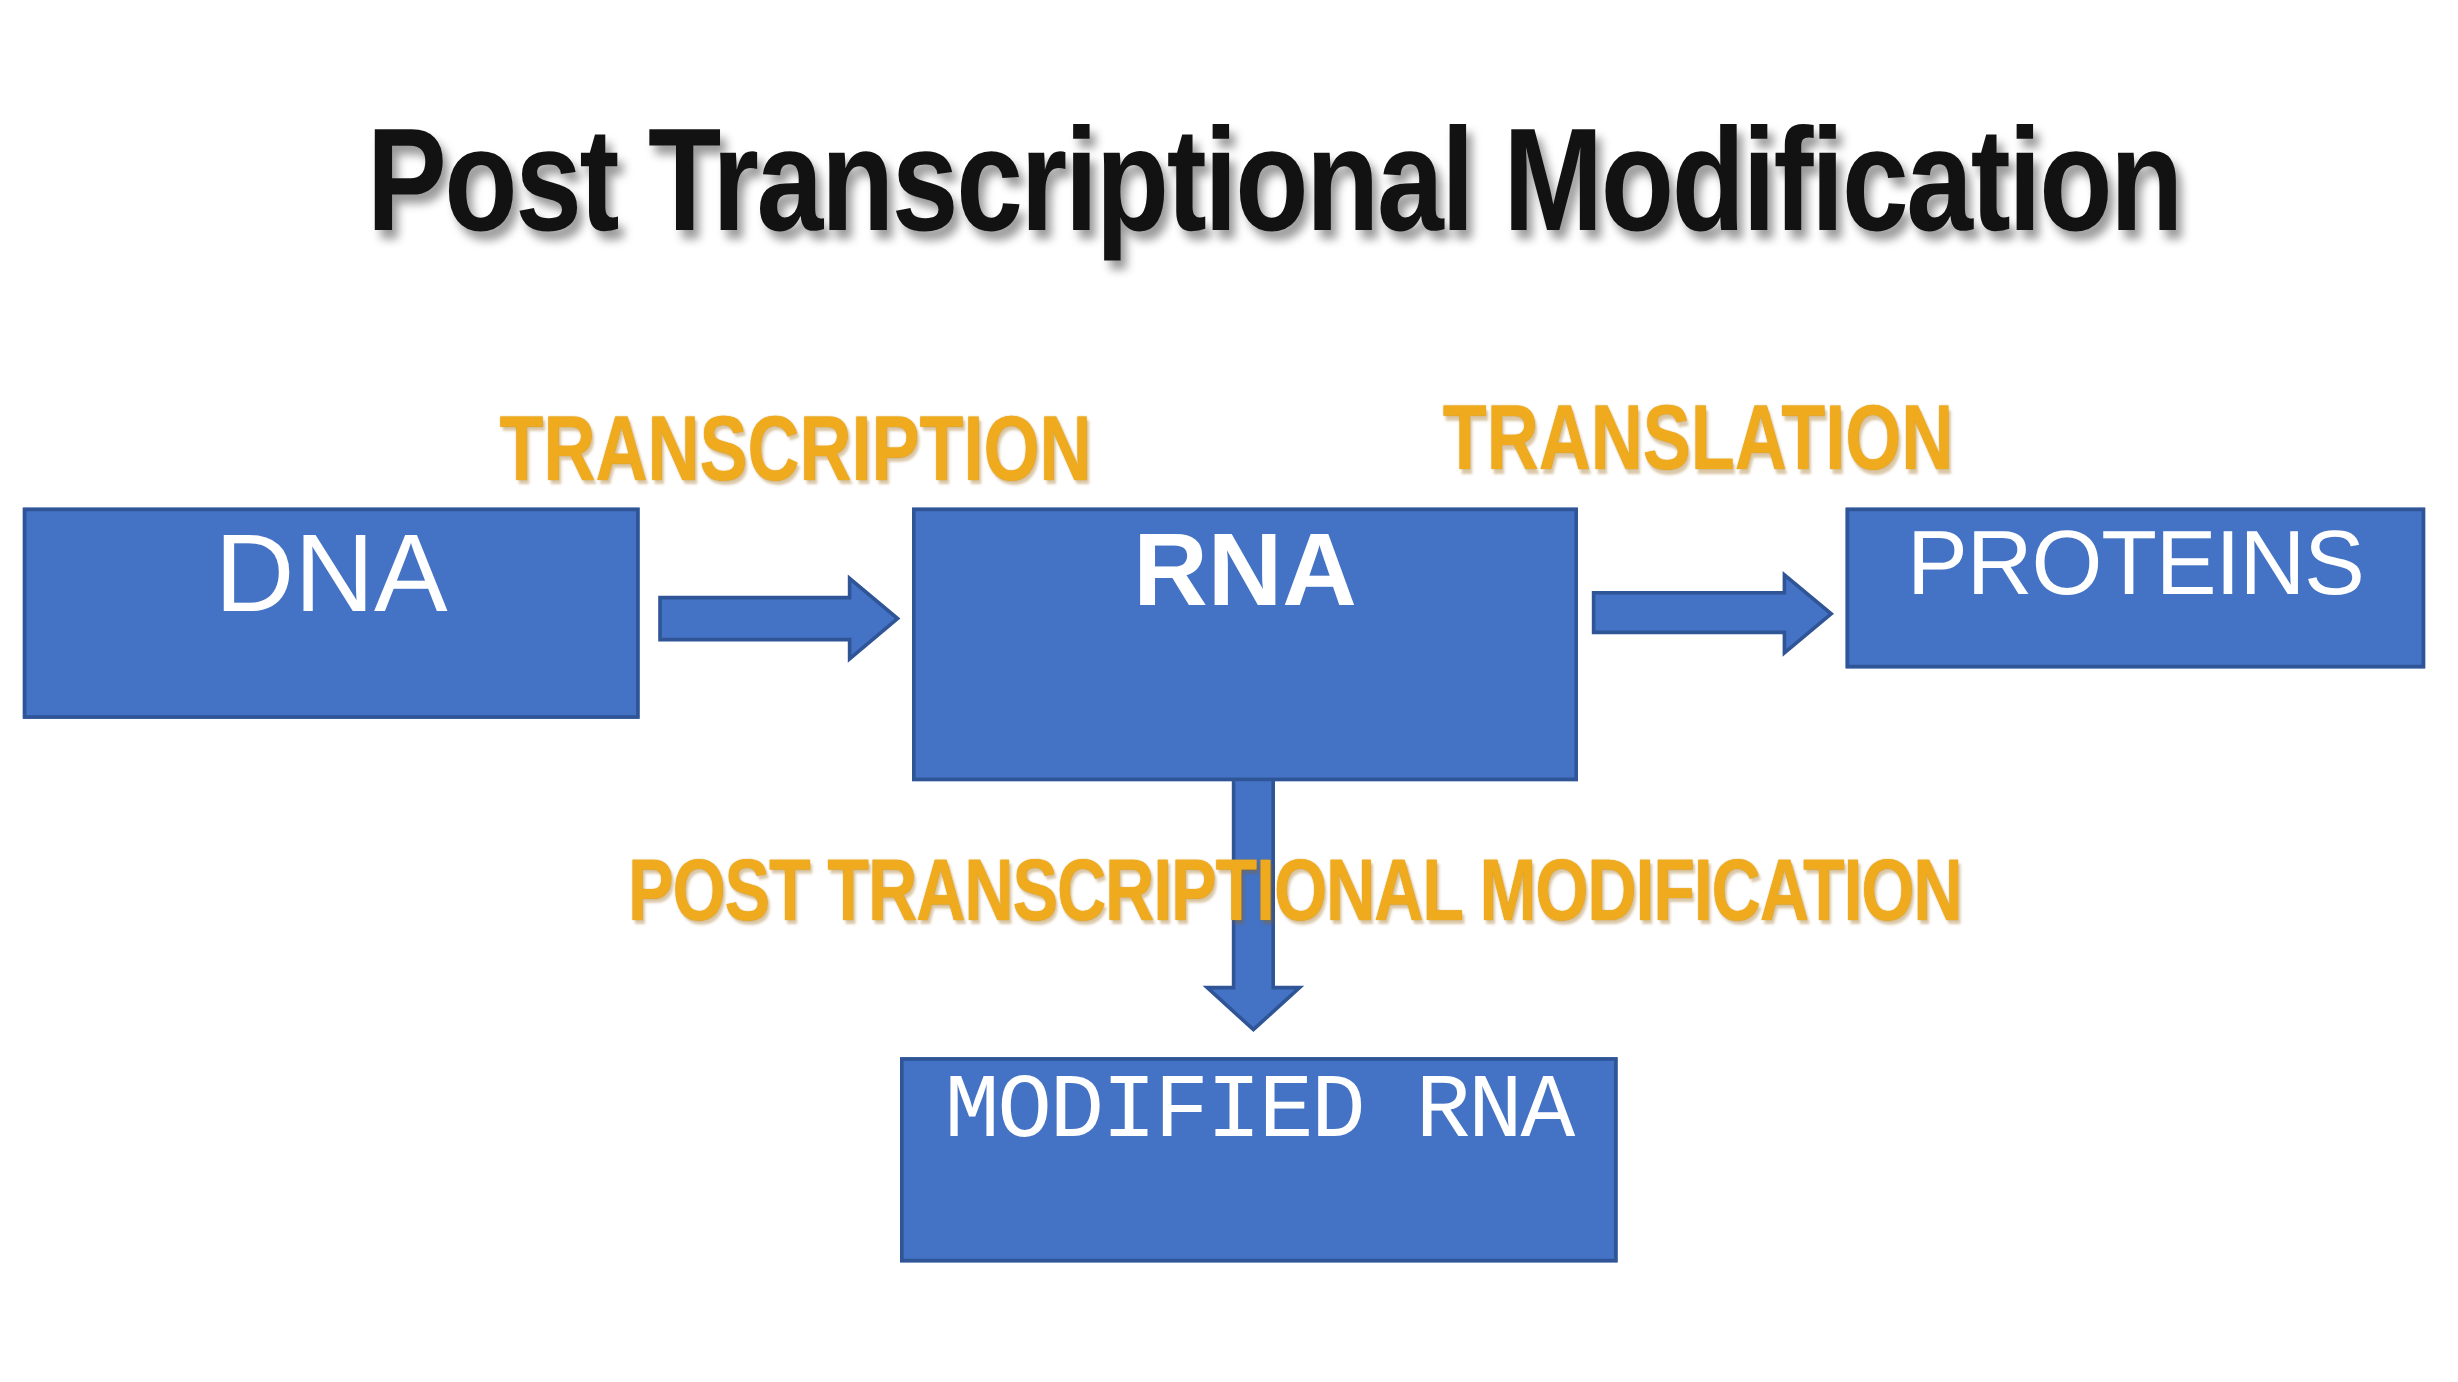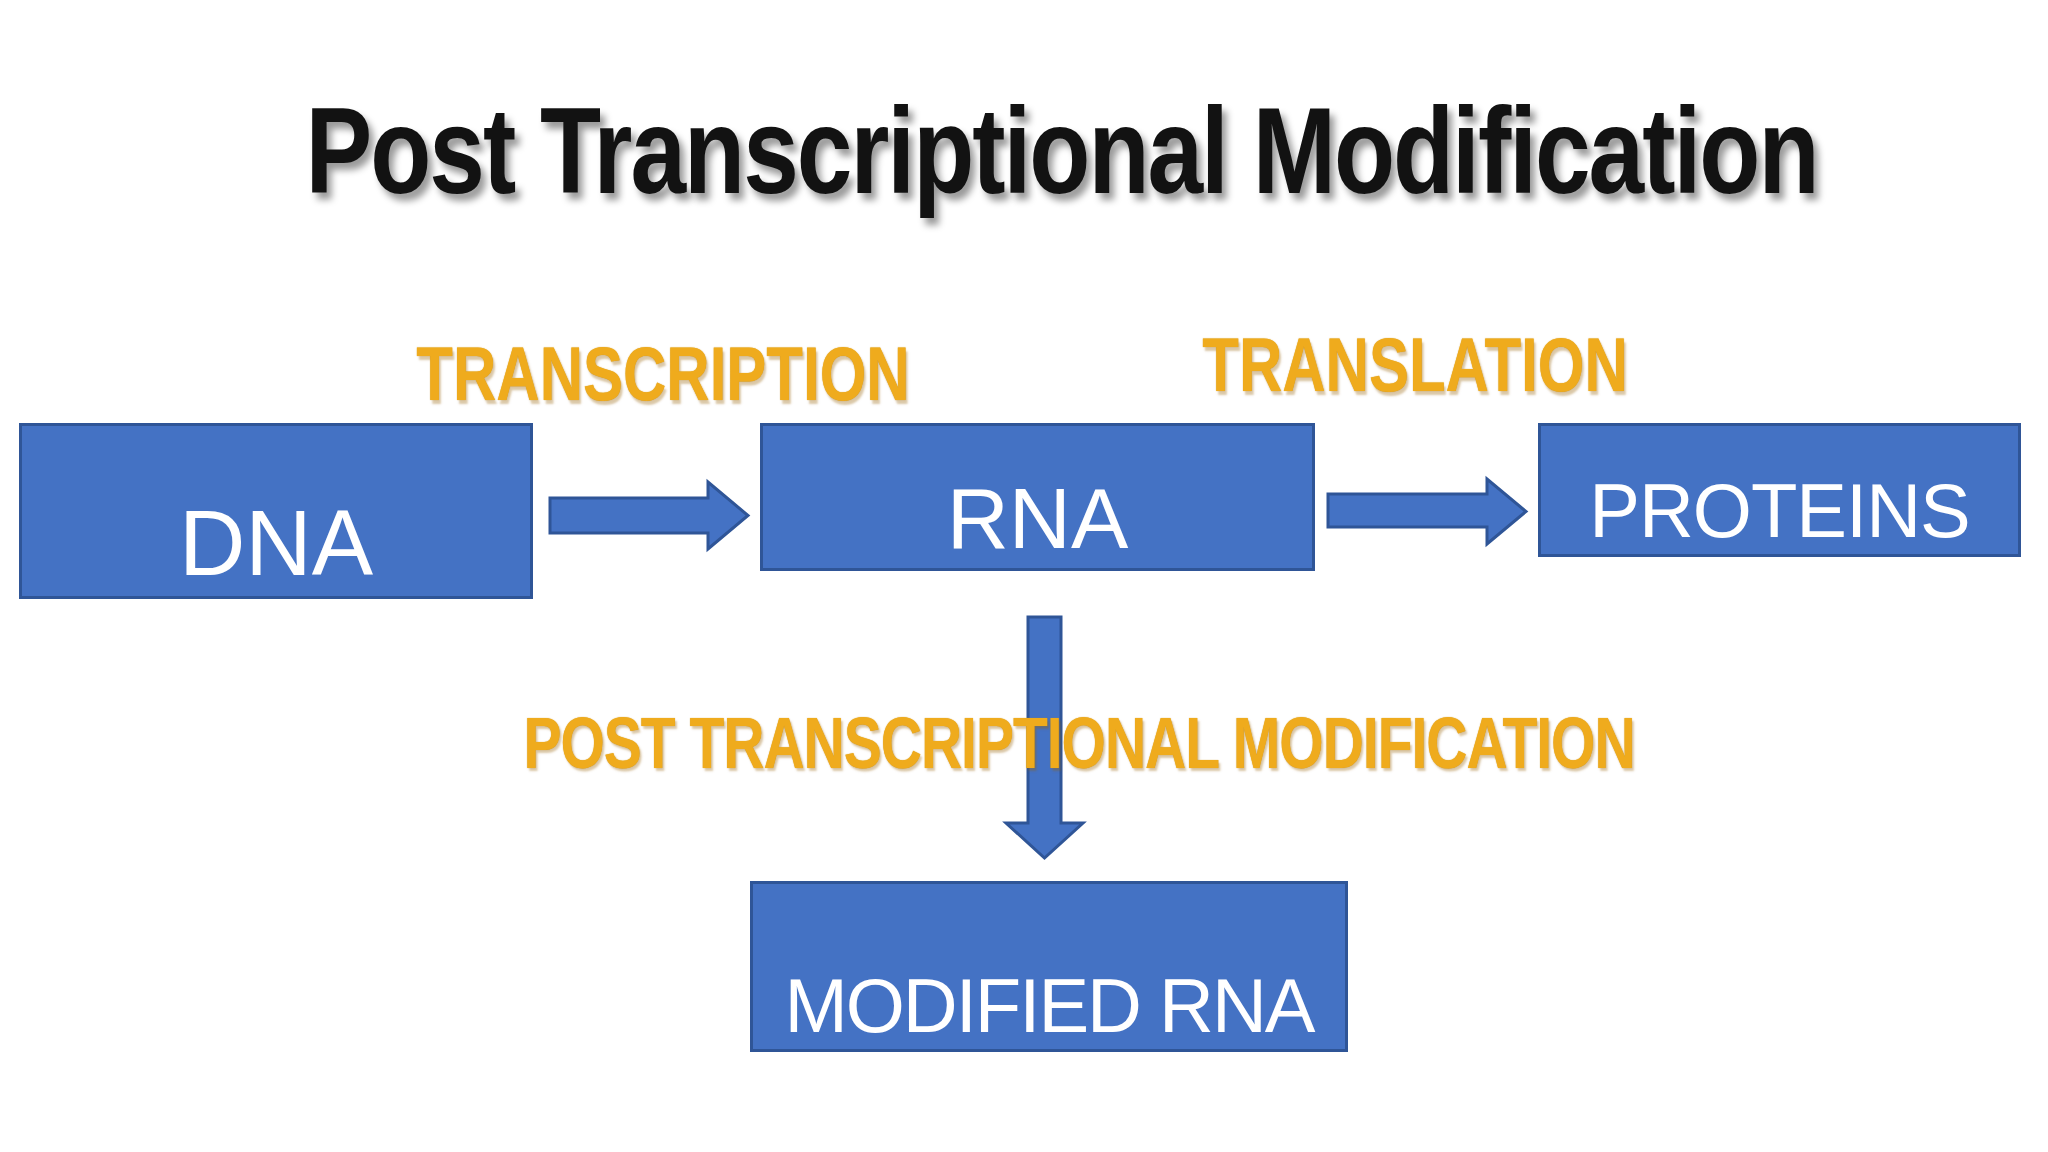--- a/index.html
+++ b/index.html
@@ -50,30 +50,30 @@
   }
   .label-transcription { left: 363px; top: 343px; width: 600px; height: 60px; font-size: 60px; }
   .label-translation   { left: 1115px; top: 334px; width: 600px; height: 60px; font-size: 60px; }
   .label-ptm           { left: 379px; top: 712px; width: 1400px; height: 60px; font-size: 57px; letter-spacing: -1px; }
   .node {
     position: absolute;
     box-sizing: border-box;
     background: var(--node-fill, #4472C4);
     border: 3px solid var(--node-border, #2F5597);
     display: flex;
-    align-items: flex-end;
+    align-items: flex-start;
     justify-content: center;
     color: var(--node-text, #ffffff);
     white-space: nowrap;
     z-index: 3;
   }
   .node-dna      { left: 19px;   top: 423px; width: 514px; height: 176px; font-size: 92px; }
-  .node-rna      { left: 760px;  top: 423px; width: 555px; height: 148px; font-size: 86px; }
+  .node-rna      { left: 760px;  top: 423px; width: 555px; height: 228px; font-size: 86px; font-weight: bold; }
   .node-proteins { left: 1538px; top: 423px; width: 483px; height: 134px; font-size: 76px; letter-spacing: -1px; }
-  .node-modified { left: 750px;  top: 881px; width: 598px; height: 171px; font-size: 76px; letter-spacing: -2px; }
+  .node-modified { left: 750px;  top: 881px; width: 598px; height: 171px; font-size: 76px; letter-spacing: -2px; font-family: Liberation Mono, monospace; }
   .arrow-layer {
     position: absolute;
     left: 0;
     top: 0;
     width: 2048px;
     height: 1152px;
     z-index: 1;
   }
   .arrow-layer polygon {
     fill: var(--arrow-fill, #4472C4);

